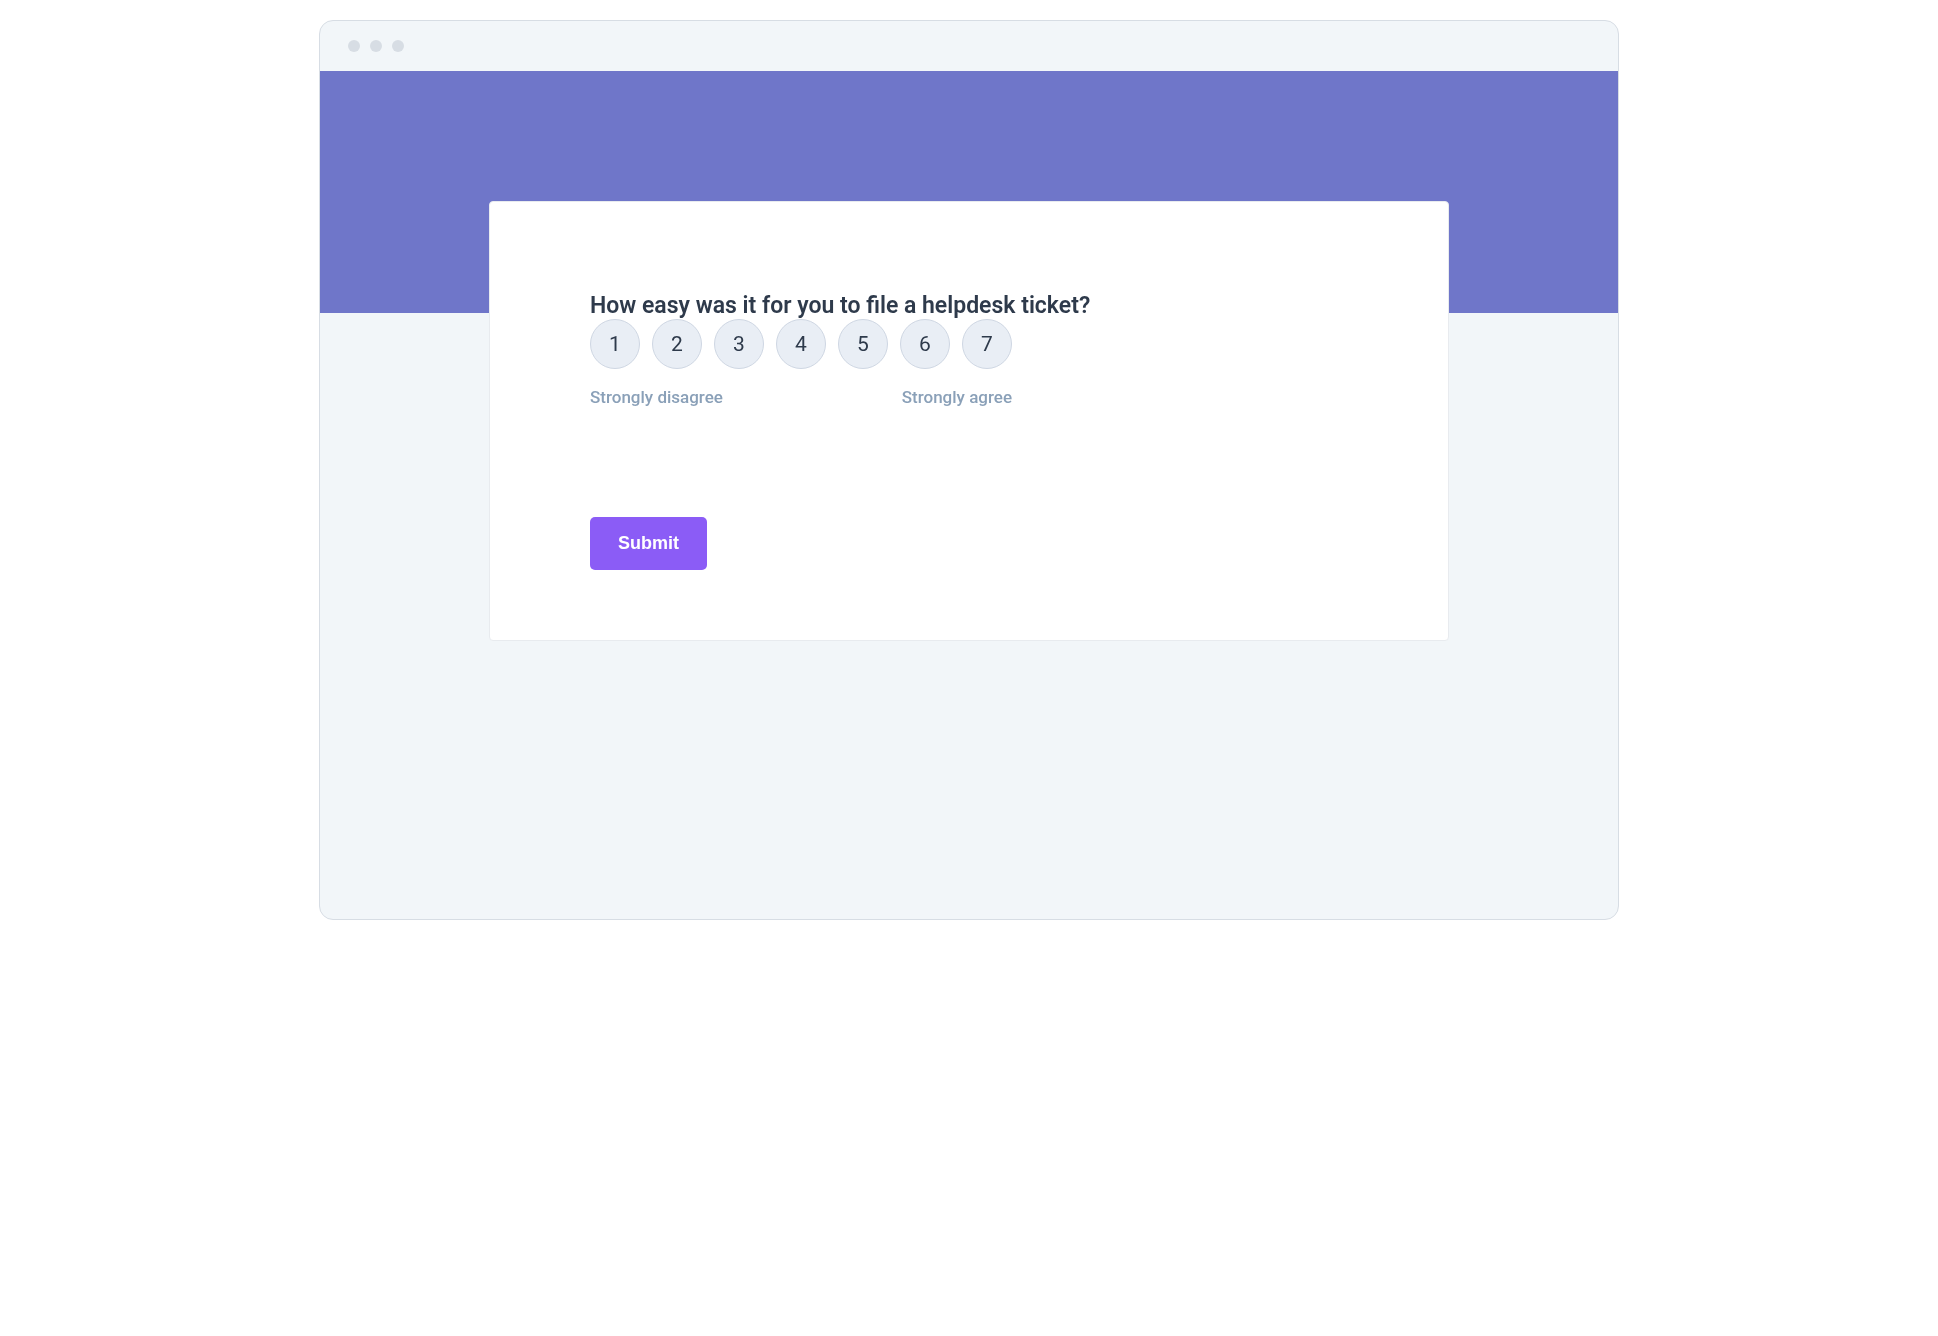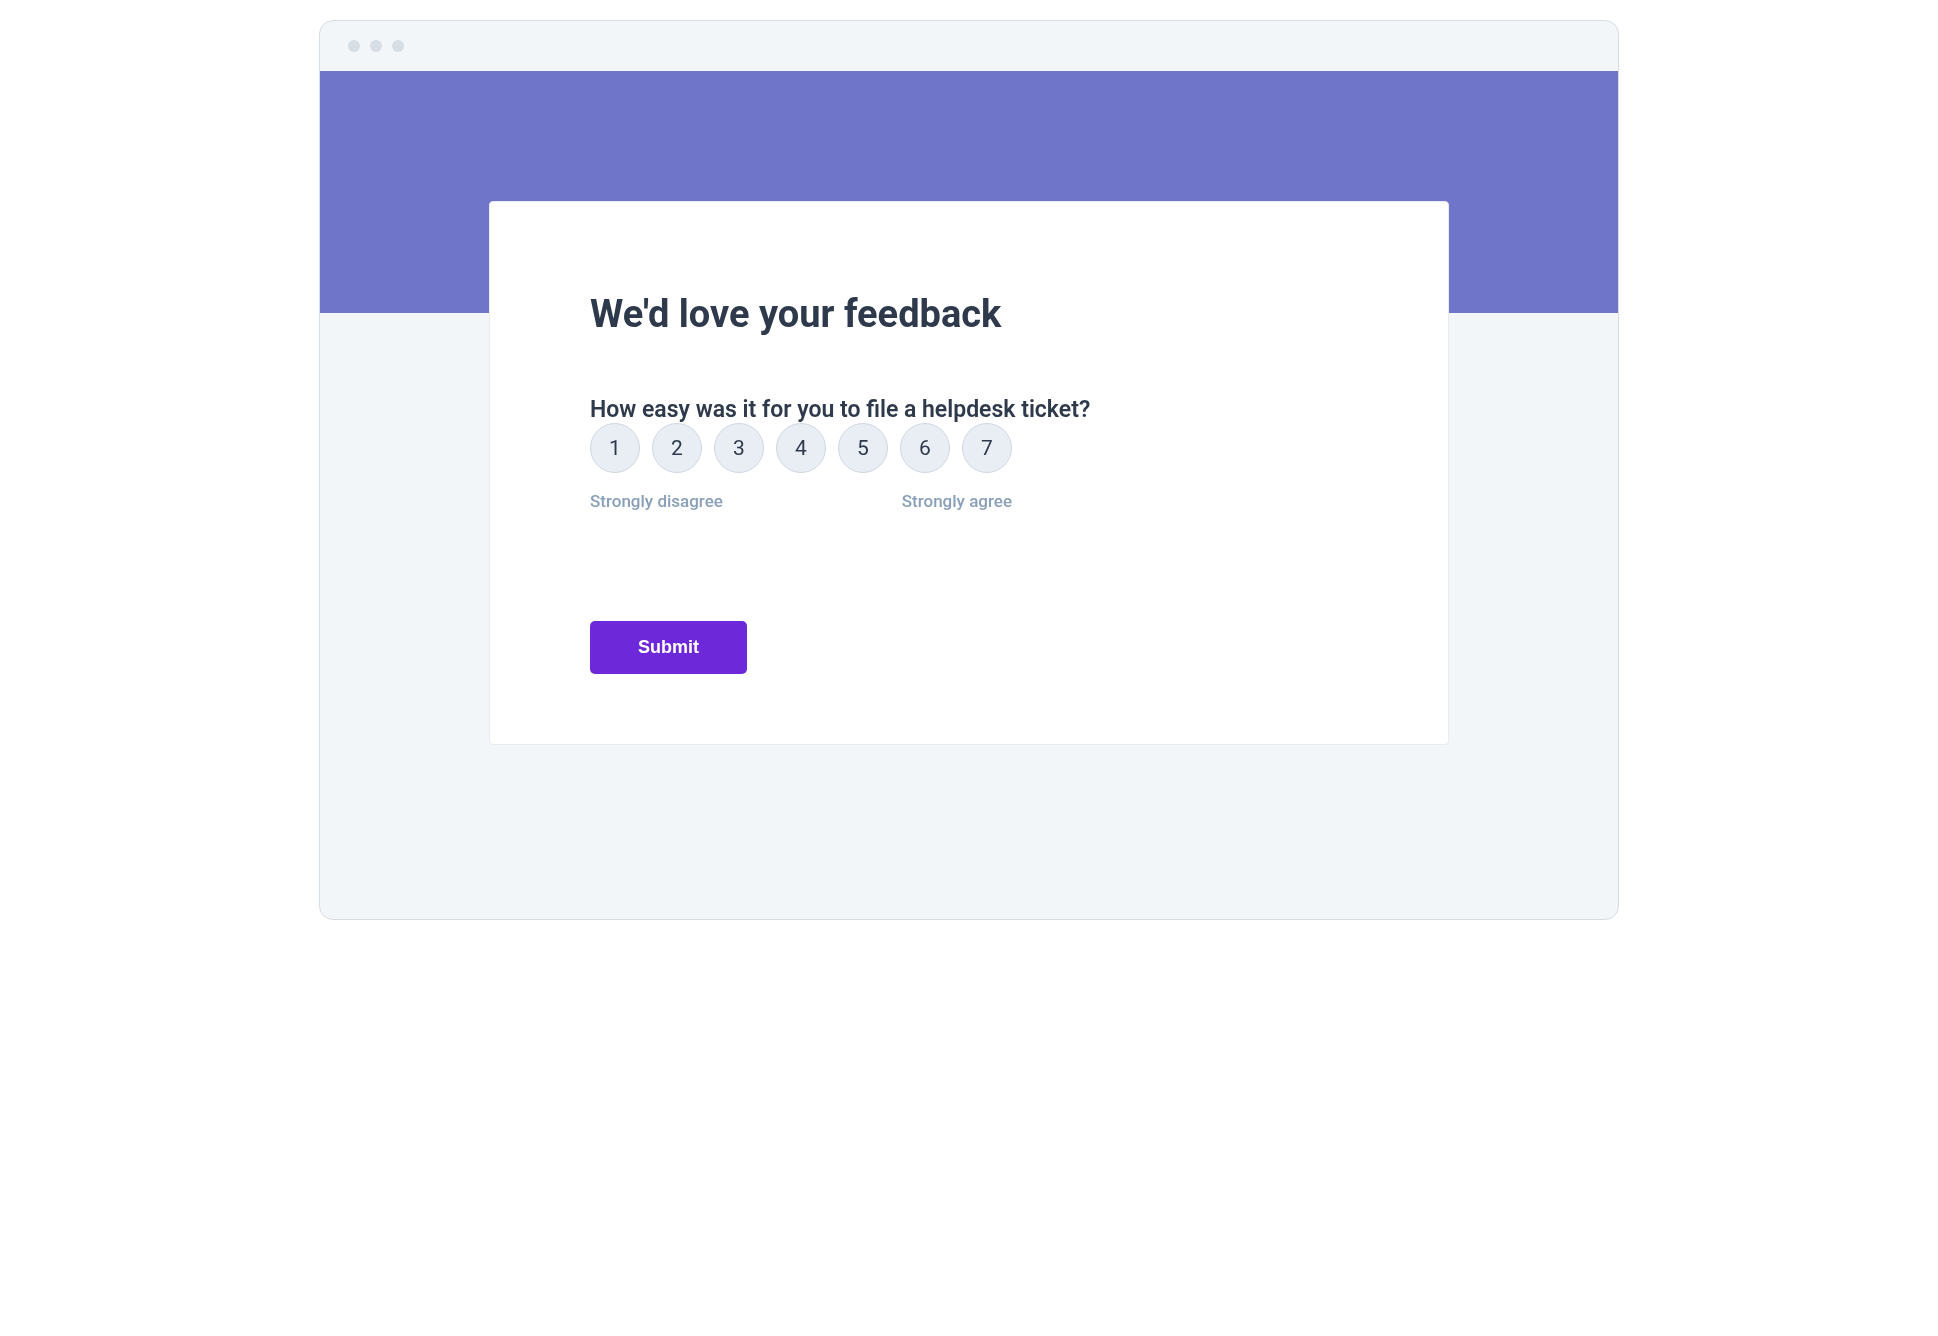--- a/index.html
+++ b/index.html
@@ -92,43 +92,42 @@
       display: flex;
       width: 422px;
       justify-content: space-between;
       font-size: 17px;
       color: #8aa0b8;
       font-weight: 500;
       margin-bottom: 110px;
       margin-top: 10px;
     }
     .submit-btn {
-      background: #6d28d9;
+      background: #8b5cf6;
       color: #ffffff;
       font-size: 18px;
       font-weight: 700;
       border: none;
       border-radius: 5px;
-      padding: 16px 48px;
+      padding: 16px 28px;
       cursor: pointer;
     }
   </style>
 </head>
 <body>
 
 <div class="browser-window">
   <div class="browser-chrome">
     <div class="traffic-dot"></div>
     <div class="traffic-dot"></div>
     <div class="traffic-dot"></div>
   </div>
   <div class="page-body">
     <div class="purple-band"></div>
     <div class="survey-card">
-      <h1 class="survey-title">We'd love your feedback</h1>
       <div class="survey-question">How easy was it for you to file a helpdesk ticket?</div>
       <div class="rating-row">
         <div class="rating-circle">1</div>
         <div class="rating-circle">2</div>
         <div class="rating-circle">3</div>
         <div class="rating-circle">4</div>
         <div class="rating-circle">5</div>
         <div class="rating-circle">6</div>
         <div class="rating-circle">7</div>
       </div>

